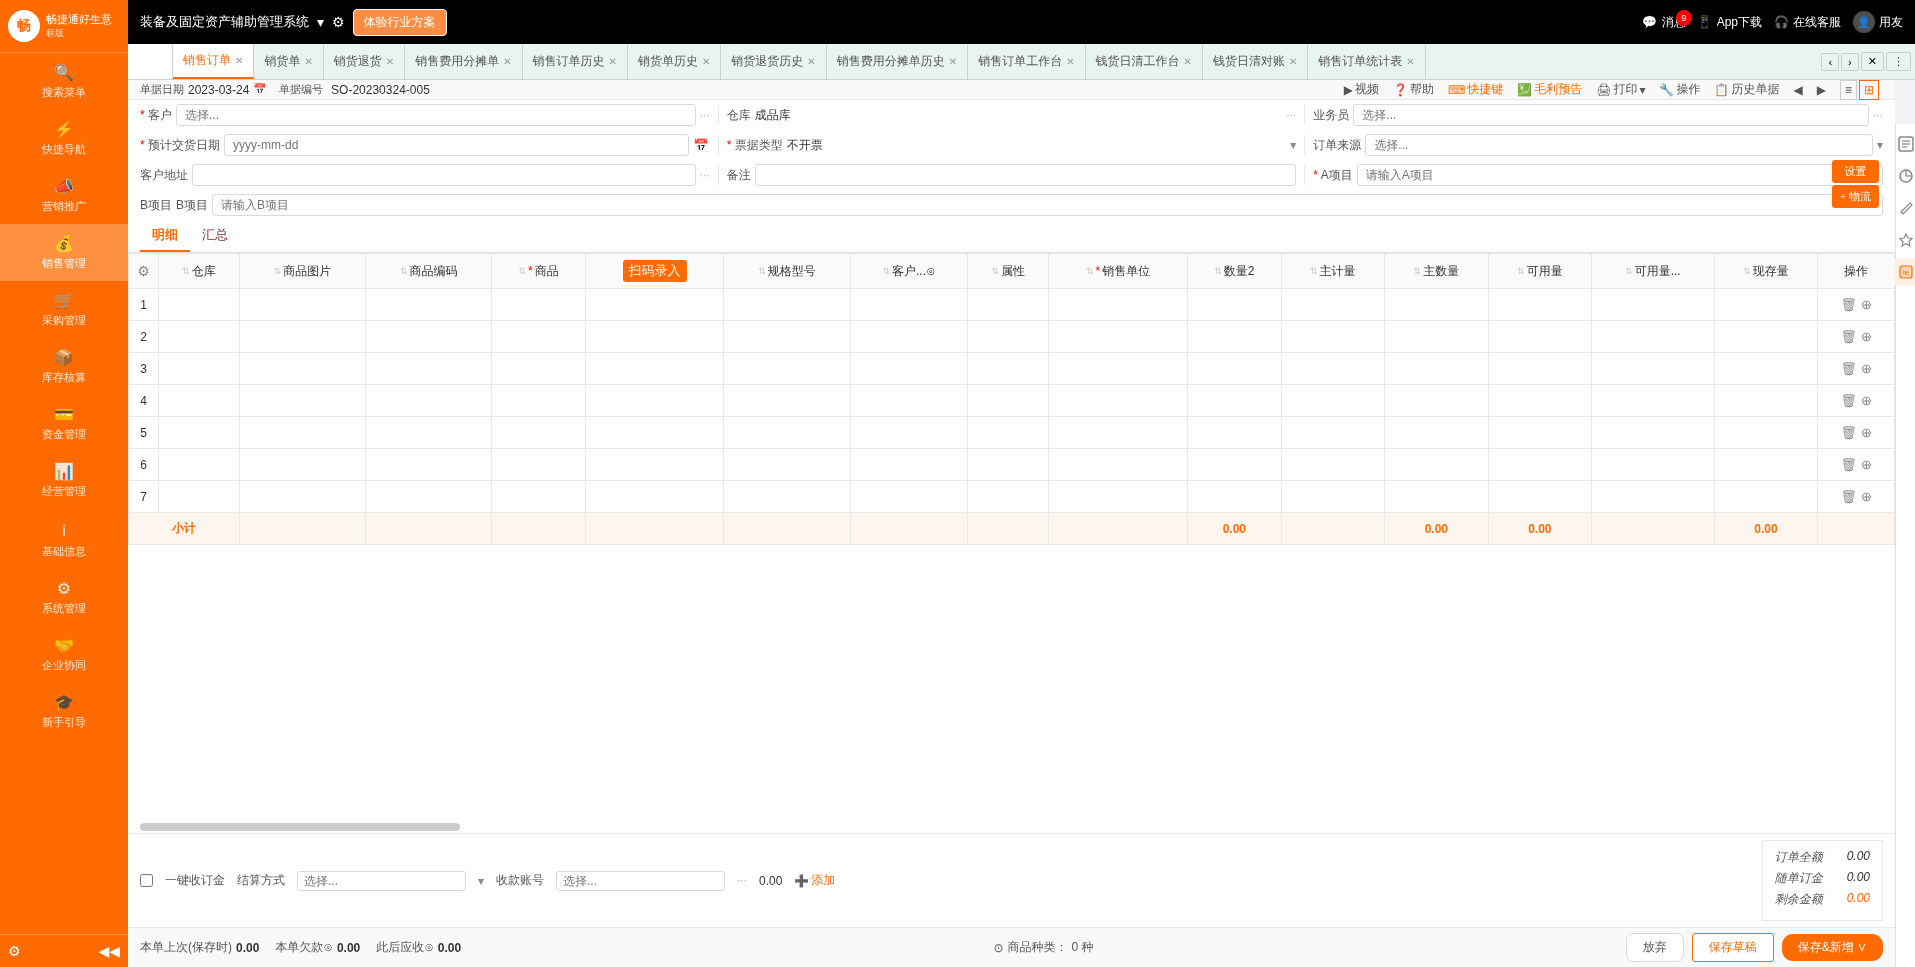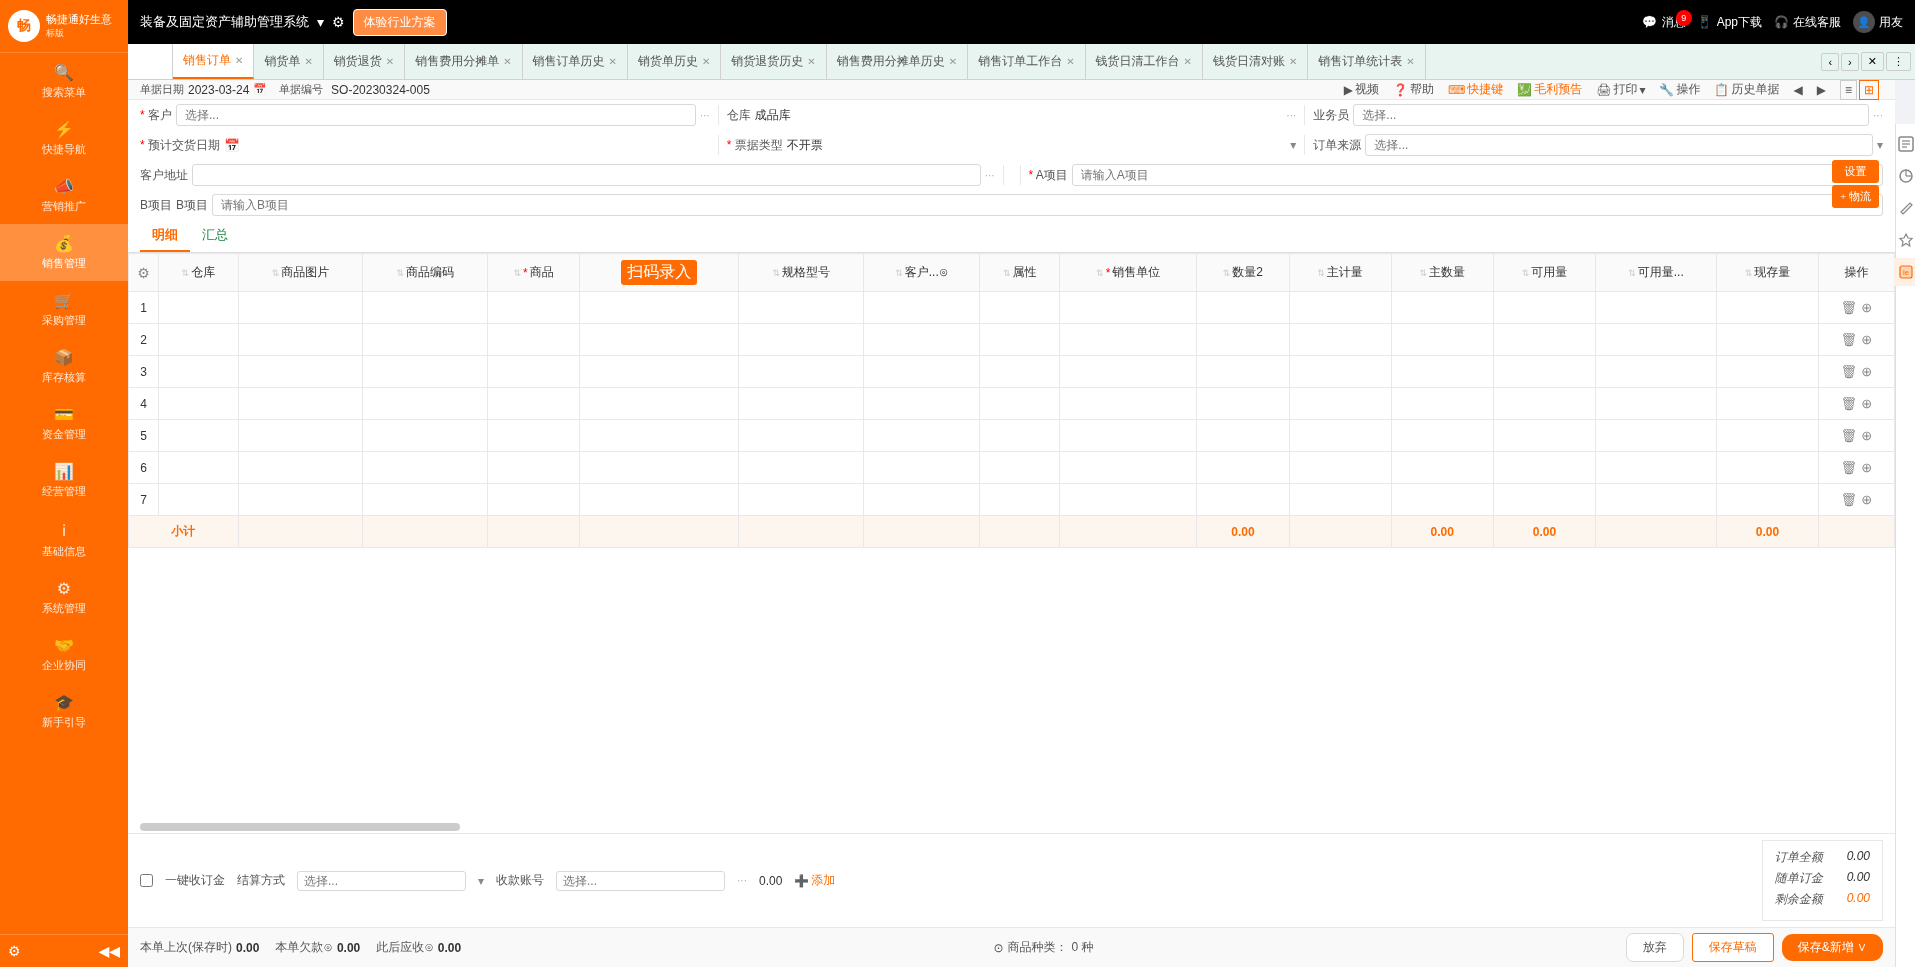--- a/index.html
+++ b/index.html
@@ -52,31 +52,31 @@
     .form-toolbar-item span { font-size: 11px; }
     .form-toolbar-right { margin-left: auto; display: flex; align-items: center; gap: 6px; }
     .icon-btn { display: flex; align-items: center; gap: 2px; cursor: pointer; color: #555; font-size: 12px; padding: 2px 4px; }
     .form-label { color: #555; white-space: nowrap; font-size: 12px; flex-shrink: 0; }
     .form-label.required::before { content: '* '; color: #f00; }
     .form-input { border: 1px solid #d9d9d9; padding: 3px 8px; border-radius: 3px; font-size: 12px; color: #333; flex: 1; min-width: 80px; }
     .field-dots { color: #aaa; font-size: 10px; cursor: pointer; }
 
     
     .detail-tabs { display: flex; align-items: center; border-bottom: 1px solid #e0e0e0; padding: 0 12px; flex-shrink: 0; }
-    .detail-tab { padding: 6px 12px; cursor: pointer; font-size: 13px; color: #15803d; border-bottom: 2px solid transparent; }
+    .detail-tab { padding: 6px 12px; cursor: pointer; font-size: 13px; color: #7f1d1d; border-bottom: 2px solid transparent; }
     .detail-tab.active { color: #ff6b00; border-bottom: 2px solid #ff6b00; font-weight: bold; }
 
     
     .table-container { flex: 1; overflow: auto; }
     .data-table { width: 100%; border-collapse: collapse; font-size: 12px; }
     .data-table th { background: #fafafa; border: 1px solid #e8e8e8; padding: 6px 4px; text-align: center; white-space: nowrap; color: #333; font-weight: normal; position: sticky; top: 0; z-index: 10; }
     .data-table td { border: 1px solid #e8e8e8; padding: 4px; text-align: center; height: 32px; }
     .col-header-with-icon { display: flex; align-items: center; justify-content: center; gap: 2px; }
     .sort-icon { color: #ccc; font-size: 9px; }
-    .scan-btn { background: #ff6b00; color: white; border: none; padding: 2px 6px; border-radius: 3px; font-size: 16px; cursor: pointer; }
+    .scan-btn { background: #ff6b00; color: white; border: none; padding: 2px 6px; border-radius: 3px; font-size: 13px; cursor: pointer; }
     .gear-icon { font-size: 14px; color: #888; cursor: pointer; }
     .action-icons { display: flex; align-items: center; justify-content: center; gap: 4px; }
     .action-icon { cursor: pointer; color: #888; font-size: 13px; }
 
     
     .subtotal-row td { background: #fdf6ee; font-weight: bold; color: #ff6b00; }
     .subtotal-label { color: #ff6b00; font-weight: bold; }
 
     
     .scroll-row { padding: 2px 12px; background: white; }
@@ -348,20 +348,21 @@
             <div class="field-group">
               <span class="form-label">业务员</span>
               <input class="form-input" type="text" placeholder="选择..." style="">
               <span class="field-dots">···</span>
             </div>
           </div>
 
           <div class="form-row-line">
             <div class="field-group">
               <span class="form-label required">预计交货日期</span>
+              <input class="form-input" type="text" placeholder="yyyy-mm-dd" style="">
               <span style="color:#888;cursor:pointer;font-size:13px;">📅</span>
             </div>
             <div class="field-separator"></div>
             <div class="field-group">
               <span class="form-label required">票据类型</span>
               <span style="color:#333;font-size:12px;flex:1;">不开票</span>
               <span style="color:#888;cursor:pointer;">▾</span>
             </div>
             <div class="field-separator"></div>
             <div class="field-group">
@@ -371,20 +372,24 @@
             </div>
           </div>
 
           <div class="form-row-line">
             <div class="field-group">
               <span class="form-label">客户地址</span>
               <input class="form-input" type="text" style="flex: 2 1 0%;">
               <span class="field-dots">···</span>
             </div>
             <div class="field-separator"></div>
+            <div class="field-group">
+              <span class="form-label">备注</span>
+              <input class="form-input" type="text" style="flex: 2 1 0%;">
+            </div>
             <div class="field-separator"></div>
             <div class="field-group">
               <span class="form-label required">A项目</span>
               <input class="form-input" type="text" style="flex: 2 1 0%;" placeholder="请输入A项目">
             </div>
           </div>
 
           <div class="form-row-line">
             <div class="field-group">
               <span class="form-label" style="color:#555;">B项目</span>

